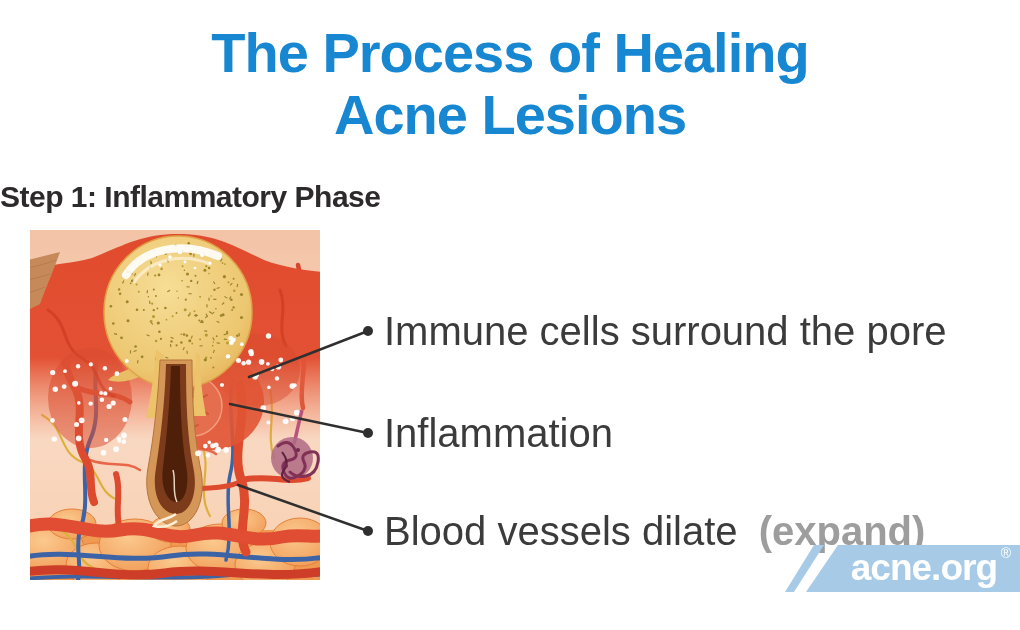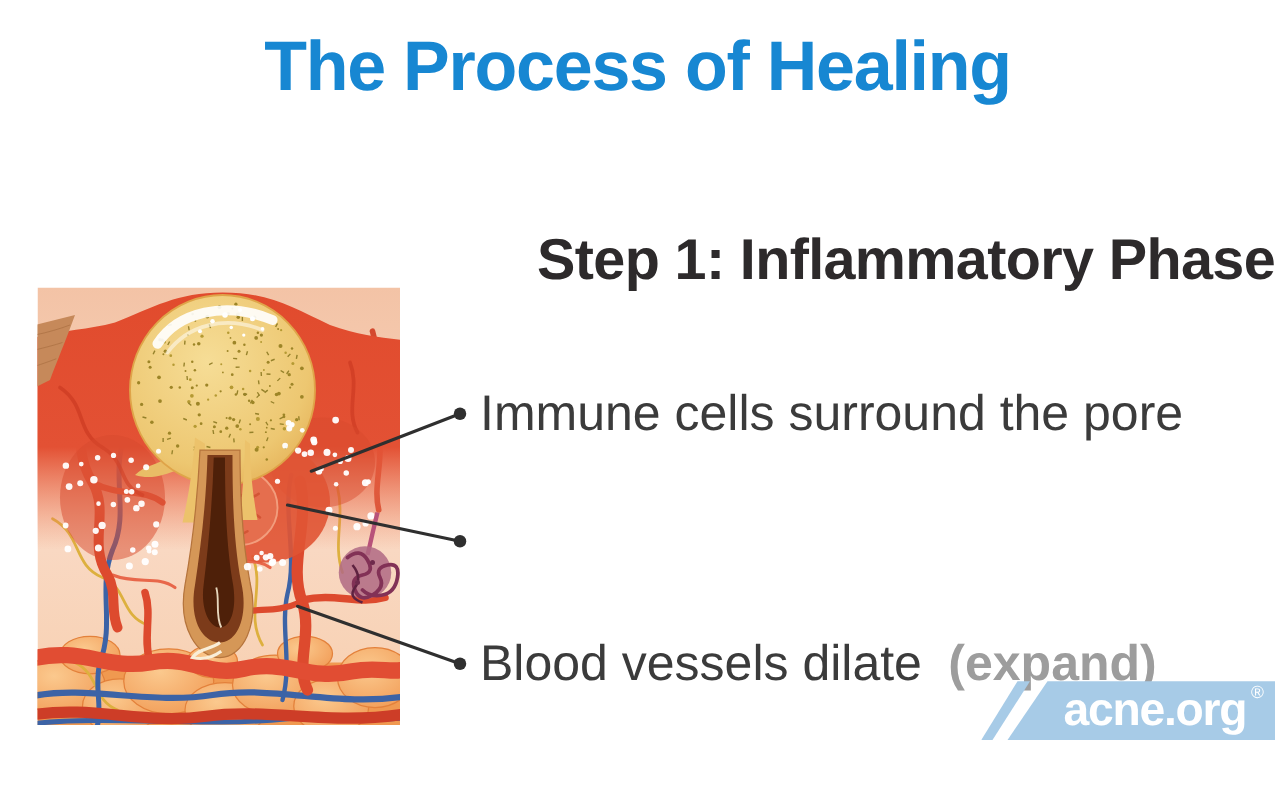--- a/index.html
+++ b/index.html
@@ -6,39 +6,40 @@
   .stage{
     position:relative;width:1020px;height:592px;overflow:hidden;background:#ffffff;
     font-family:"Liberation Sans","DejaVu Sans",sans-serif;
   }
   .title{
     position:absolute;top:22px;left:0;right:0;text-align:center;
     color:var(--accent-blue,#1787d2);font-weight:bold;font-size:56px;line-height:62px;
     letter-spacing:-1px;
   }
   .subtitle{
-    position:absolute;top:180px;left:0;right:0;text-align:right;
-    color:var(--heading-dark,#2d2a2b);font-weight:bold;font-size:46px;letter-spacing:-0.5px;margin-left:28px;
+    position:absolute;top:180px;left:0;right:0;text-align:left;
+    color:var(--heading-dark,#2d2a2b);font-weight:bold;font-size:30px;letter-spacing:-0.5px;
   }
   .callout{
     position:absolute;left:384px;font-size:40px;line-height:46px;
     color:var(--body-text,#3b3b3b);white-space:nowrap;text-align:center;
   }
   .callout .note{color:var(--muted-text,#9d9d9d);font-weight:bold;}
   .illustration{position:absolute;left:30px;top:230px;width:290px;height:350px;}
   .overlay{position:absolute;left:0;top:0;width:1020px;height:630px;pointer-events:none;}
   .banner{position:absolute;right:0;bottom:0;width:235px;height:60px;}
 </style>
 </head>
 <body>
 
 <div class="stage">
 
   <div class="title">
     <div>The Process of Healing</div>
+    <div>Acne Lesions</div>
   </div>
 
   <div class="subtitle">Step 1: Inflammatory Phase</div>
 
   <svg class="illustration" viewBox="0 0 290 350">
     <defs>
       <linearGradient id="gRed" x1="0" y1="0" x2="0" y2="1">
         <stop offset="0" stop-color="#e14b2d"></stop>
         <stop offset="0.6" stop-color="#e35134"></stop>
         <stop offset="1" stop-color="#ef8260" stop-opacity="0"></stop>
@@ -425,20 +426,23 @@
     <g fill="#2f2f2f">
       <circle cx="368" cy="331" r="5"></circle>
       <circle cx="368" cy="433" r="5"></circle>
       <circle cx="368" cy="531" r="5"></circle>
     </g>
   </svg>
 
   <div class="callout" style="top:308px">
     <span>Immune cells surround the pore</span><span class="note"></span>
   </div>
+  <div class="callout" style="top:410px">
+    <span>Inflammation</span><span class="note"></span>
+  </div>
   <div class="callout" style="top:508px">
     <span>Blood vessels dilate</span>
     <span class="note" style="margin-left:10px">(expand)</span>
   </div>
 
   <svg class="banner" viewBox="0 0 235 60">
     <polygon points="29,13 39,13 9,60 0,60" fill="#a7cbe7"></polygon>
     <polygon points="53,13 235,13 235,60 21,60" fill="#a7cbe7"></polygon>
     <text x="212" y="48" text-anchor="end" font-size="37" font-weight="bold" letter-spacing="-1" fill="#ffffff">acne.org</text>
     <text x="221" y="26" text-anchor="middle" font-size="14" fill="#ffffff">®</text>

